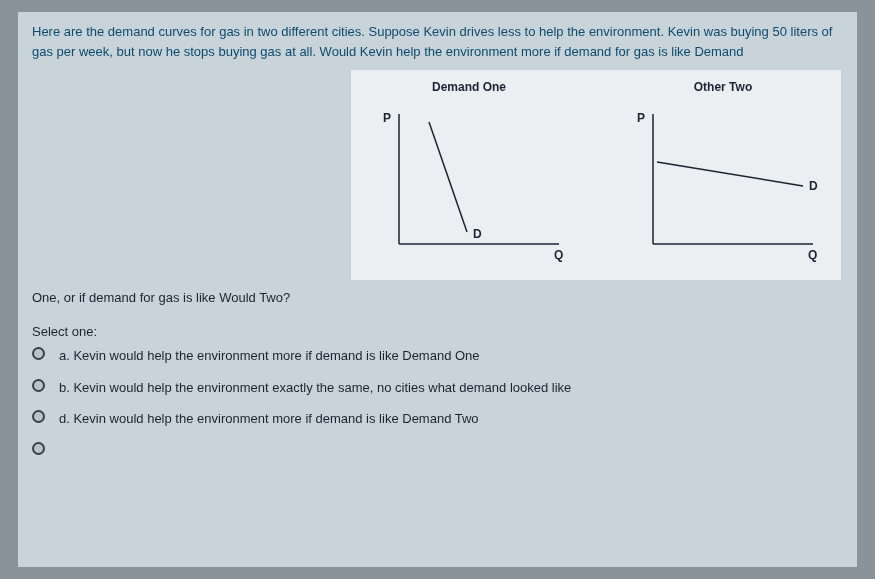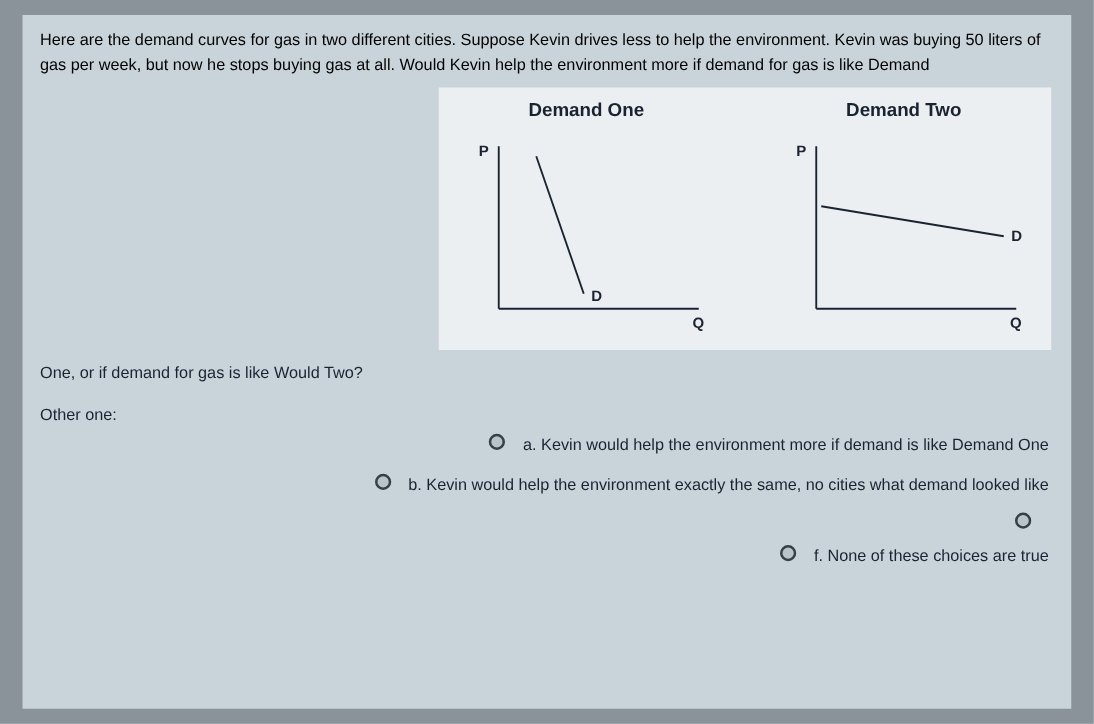--- a/index.html
+++ b/index.html
@@ -17,21 +17,21 @@
       padding: 12px 18px;
     }
     .card {
       background: #c8d4d9;
       padding: 10px 14px;
       height: 100%;
       position: relative;
     }
     .question-text {
       line-height: 1.5;
-      color: #000000;
+      color: #0c4a6e;
       margin-bottom: 8px;
     }
     .charts-panel {
       background: #ebeff1;
       width: 490px;
       height: 210px;
       position: absolute;
       right: 16px;
       top: 58px;
       padding: 10px 18px;
@@ -39,21 +39,21 @@
       justify-content: space-between;
     }
     .chart-box {
       width: 200px;
       display: flex;
       flex-direction: column;
       align-items: center;
     }
     .chart-title {
       font-weight: bold;
-      font-size: 15px;
+      font-size: 12px;
       color: #1a2332;
       margin-bottom: 10px;
     }
     .chart-svg {
       width: 200px;
       height: 160px;
     }
     .continuation {
       position: absolute;
       top: 278px;
@@ -69,21 +69,20 @@
     .options {
       position: absolute;
       top: 334px;
       left: 14px;
       right: 18px;
     }
     .option-row {
       display: flex;
       align-items: flex-start;
       margin-bottom: 12px;
-      justify-content: flex-end;
     }
     .radio {
       width: 13px;
       height: 13px;
       border: 2px solid #364048;
       border-radius: 50%;
       background: #b8c4ca;
       margin-right: 14px;
       margin-top: 1px;
       flex-shrink: 0;
@@ -107,47 +106,47 @@
         <line x1="30" y1="10" x2="30" y2="140" stroke="#1a2332" stroke-width="1.5"></line>
         <line x1="30" y1="140" x2="190" y2="140" stroke="#1a2332" stroke-width="1.5"></line>
         <text x="14" y="18" font-size="12" font-weight="bold" fill="#1a2332">P</text>
         <text x="185" y="155" font-size="12" font-weight="bold" fill="#1a2332">Q</text>
         <line x1="60" y1="18" x2="98" y2="128" stroke="#1a2332" stroke-width="1.5"></line>
         <text x="104" y="134" font-size="12" font-weight="bold" fill="#1a2332">D</text>
       </svg>
     </div>
 
     <div class="chart-box">
-      <div class="chart-title">Demand Two</div>
+      <div class="chart-title">Other Two</div>
       <svg class="chart-svg" viewBox="0 0 200 160">
         <line x1="30" y1="10" x2="30" y2="140" stroke="#1a2332" stroke-width="1.5"></line>
         <line x1="30" y1="140" x2="190" y2="140" stroke="#1a2332" stroke-width="1.5"></line>
         <text x="14" y="18" font-size="12" font-weight="bold" fill="#1a2332">P</text>
         <text x="185" y="155" font-size="12" font-weight="bold" fill="#1a2332">Q</text>
         <line x1="34" y1="58" x2="180" y2="82" stroke="#1a2332" stroke-width="1.5"></line>
         <text x="186" y="86" font-size="12" font-weight="bold" fill="#1a2332">D</text>
       </svg>
     </div>
   </div>
 
   <div class="continuation">One, or if demand for gas is like Would Two?</div>
 
-  <div class="select-one">Other one:</div>
+  <div class="select-one">Select one:</div>
 
   <div class="options">
     <div class="option-row">
       <div class="radio"></div>
       <div class="option-text">a. Kevin would help the environment more if demand is like Demand One</div>
     </div>
     <div class="option-row">
       <div class="radio"></div>
       <div class="option-text">b. Kevin would help the environment exactly the same, no cities what demand looked like</div>
     </div>
     <div class="option-row">
       <div class="radio"></div>
+      <div class="option-text">d. Kevin would help the environment more if demand is like Demand Two</div>
     </div>
     <div class="option-row">
       <div class="radio"></div>
-      <div class="option-text">f. None of these choices are true</div>
     </div>
   </div>
 
 </div>
 
 </body></html>

